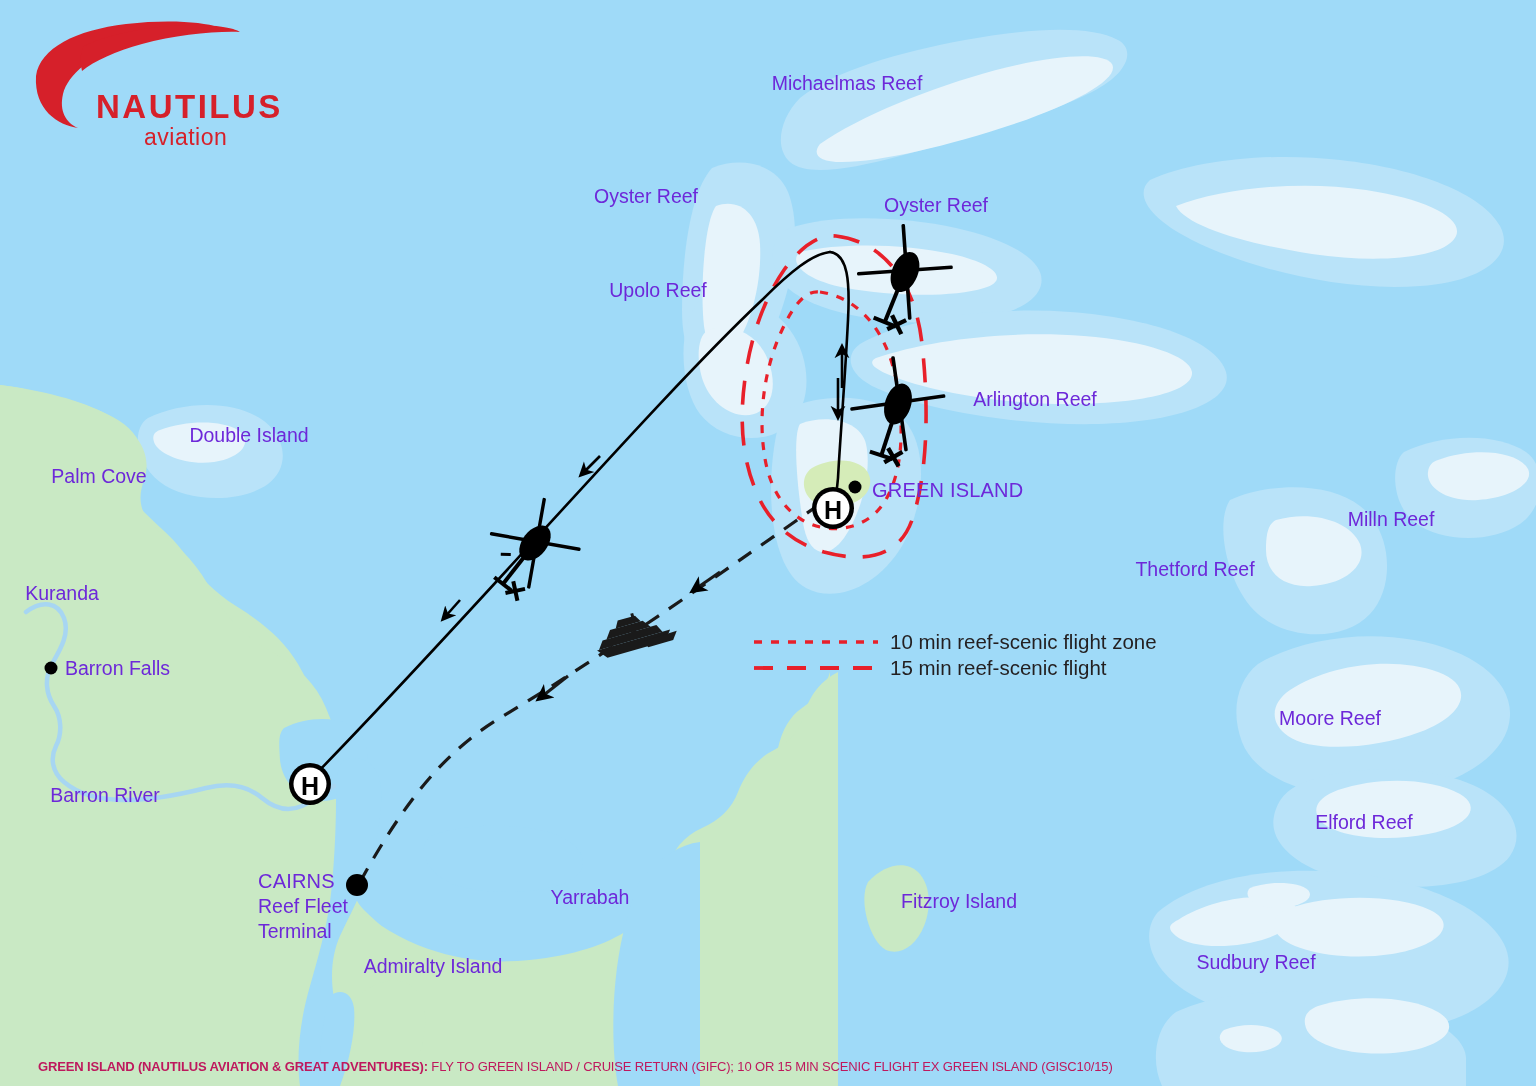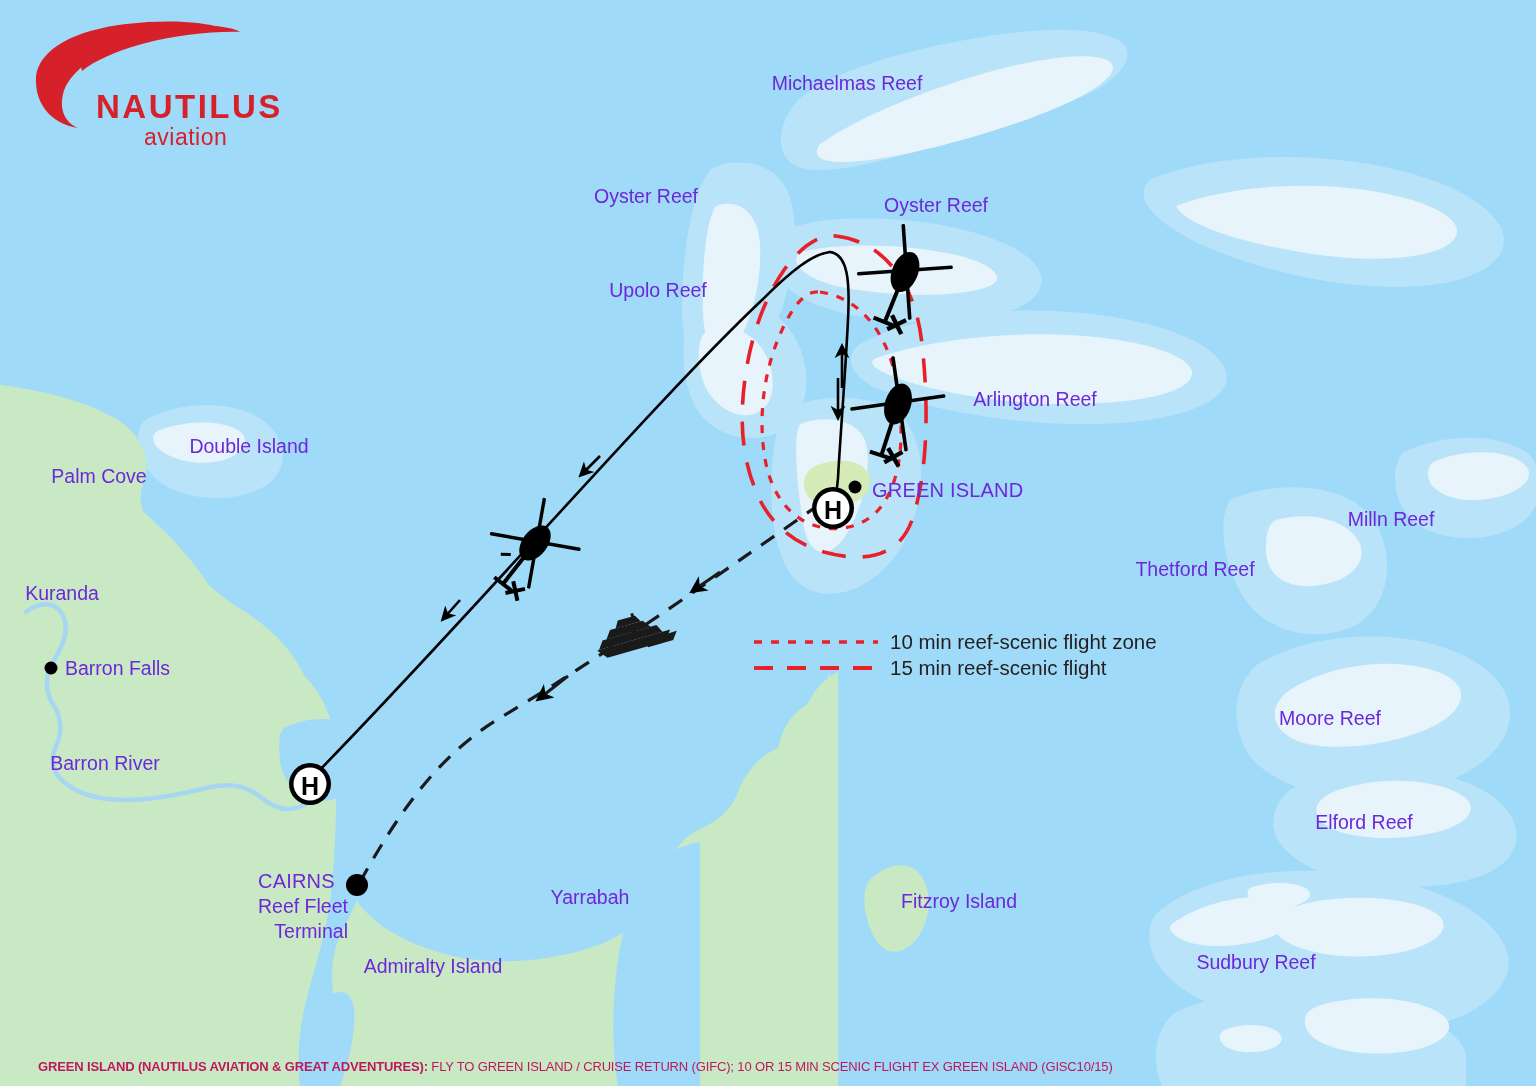--- a/index.html
+++ b/index.html
@@ -238,40 +238,40 @@
     <div class="logo-word">NAUTILUS</div>
     <div class="logo-sub">aviation</div>
   </div>
 
   <div id="labels">
       <div class="lbl c" style="left: 847px; top: 72px;">Michaelmas Reef</div>
       <div class="lbl c" style="left: 646px; top: 185px;">Oyster Reef</div>
       <div class="lbl c" style="left: 936px; top: 194px;">Oyster Reef</div>
       <div class="lbl c" style="left: 658px; top: 279px;">Upolo Reef</div>
       <div class="lbl c" style="left: 1035px; top: 388px;">Arlington Reef</div>
-      <div class="lbl c" style="left: 249px; top: 435px;">Double Island</div>
+      <div class="lbl c" style="left: 249px; top: 424px;">Double Island</div>
       <div class="lbl c" style="left: 99px; top: 465px; text-align: center;">Palm Cove</div>
       <div class="lbl c" style="left: 1391px; top: 508px;">Milln Reef</div>
       <div class="lbl bold" style="left: 872px; top: 479px;">GREEN ISLAND</div>
       <div class="lbl c" style="left: 1195px; top: 558px;">Thetford Reef</div>
       <div class="lbl c" style="left: 62px; top: 582px;">Kuranda</div>
       <div class="lbl" style="left: 65px; top: 657px;">Barron Falls</div>
       <div class="lbl c" style="left: 1330px; top: 707px;">Moore Reef</div>
-      <div class="lbl c" style="left: 105px; top: 752px;">Barron River</div>
+      <div class="lbl c" style="left: 105px; top: 784px;">Barron River</div>
       <div class="lbl c" style="left: 1364px; top: 811px;">Elford Reef</div>
       <div class="lbl c" style="left: 590px; top: 886px;">Yarrabah</div>
       <div class="lbl c" style="left: 959px; top: 890px;">Fitzroy Island</div>
       <div class="lbl c" style="left: 433px; top: 955px;">Admiralty Island</div>
       <div class="lbl c" style="left: 1256px; top: 951px;">Sudbury Reef</div>
     </div>
 
   <div class="lbl two" style="left:258px;top:870px;">
     <div class="lbl bold" style="position:static;">CAIRNS</div>
     <div style="text-align:center;font-size:19.5px;">Reef Fleet</div>
-    <div style="text-align:right;font-size:19.5px;">Terminal</div>
+    <div style="text-align:left;font-size:19.5px;">Terminal</div>
   </div>
 
   <div id="legend">
     <div class="leg-row">
       <span class="leg-key">
         <svg width="128" height="24">
           <line x1="2" y1="12" x2="126" y2="12" stroke="#e8202a" stroke-width="3.4" stroke-dasharray="8 9"></line>
         </svg>
       </span>
       <span class="leg-text">10 min reef-scenic flight zone</span>

